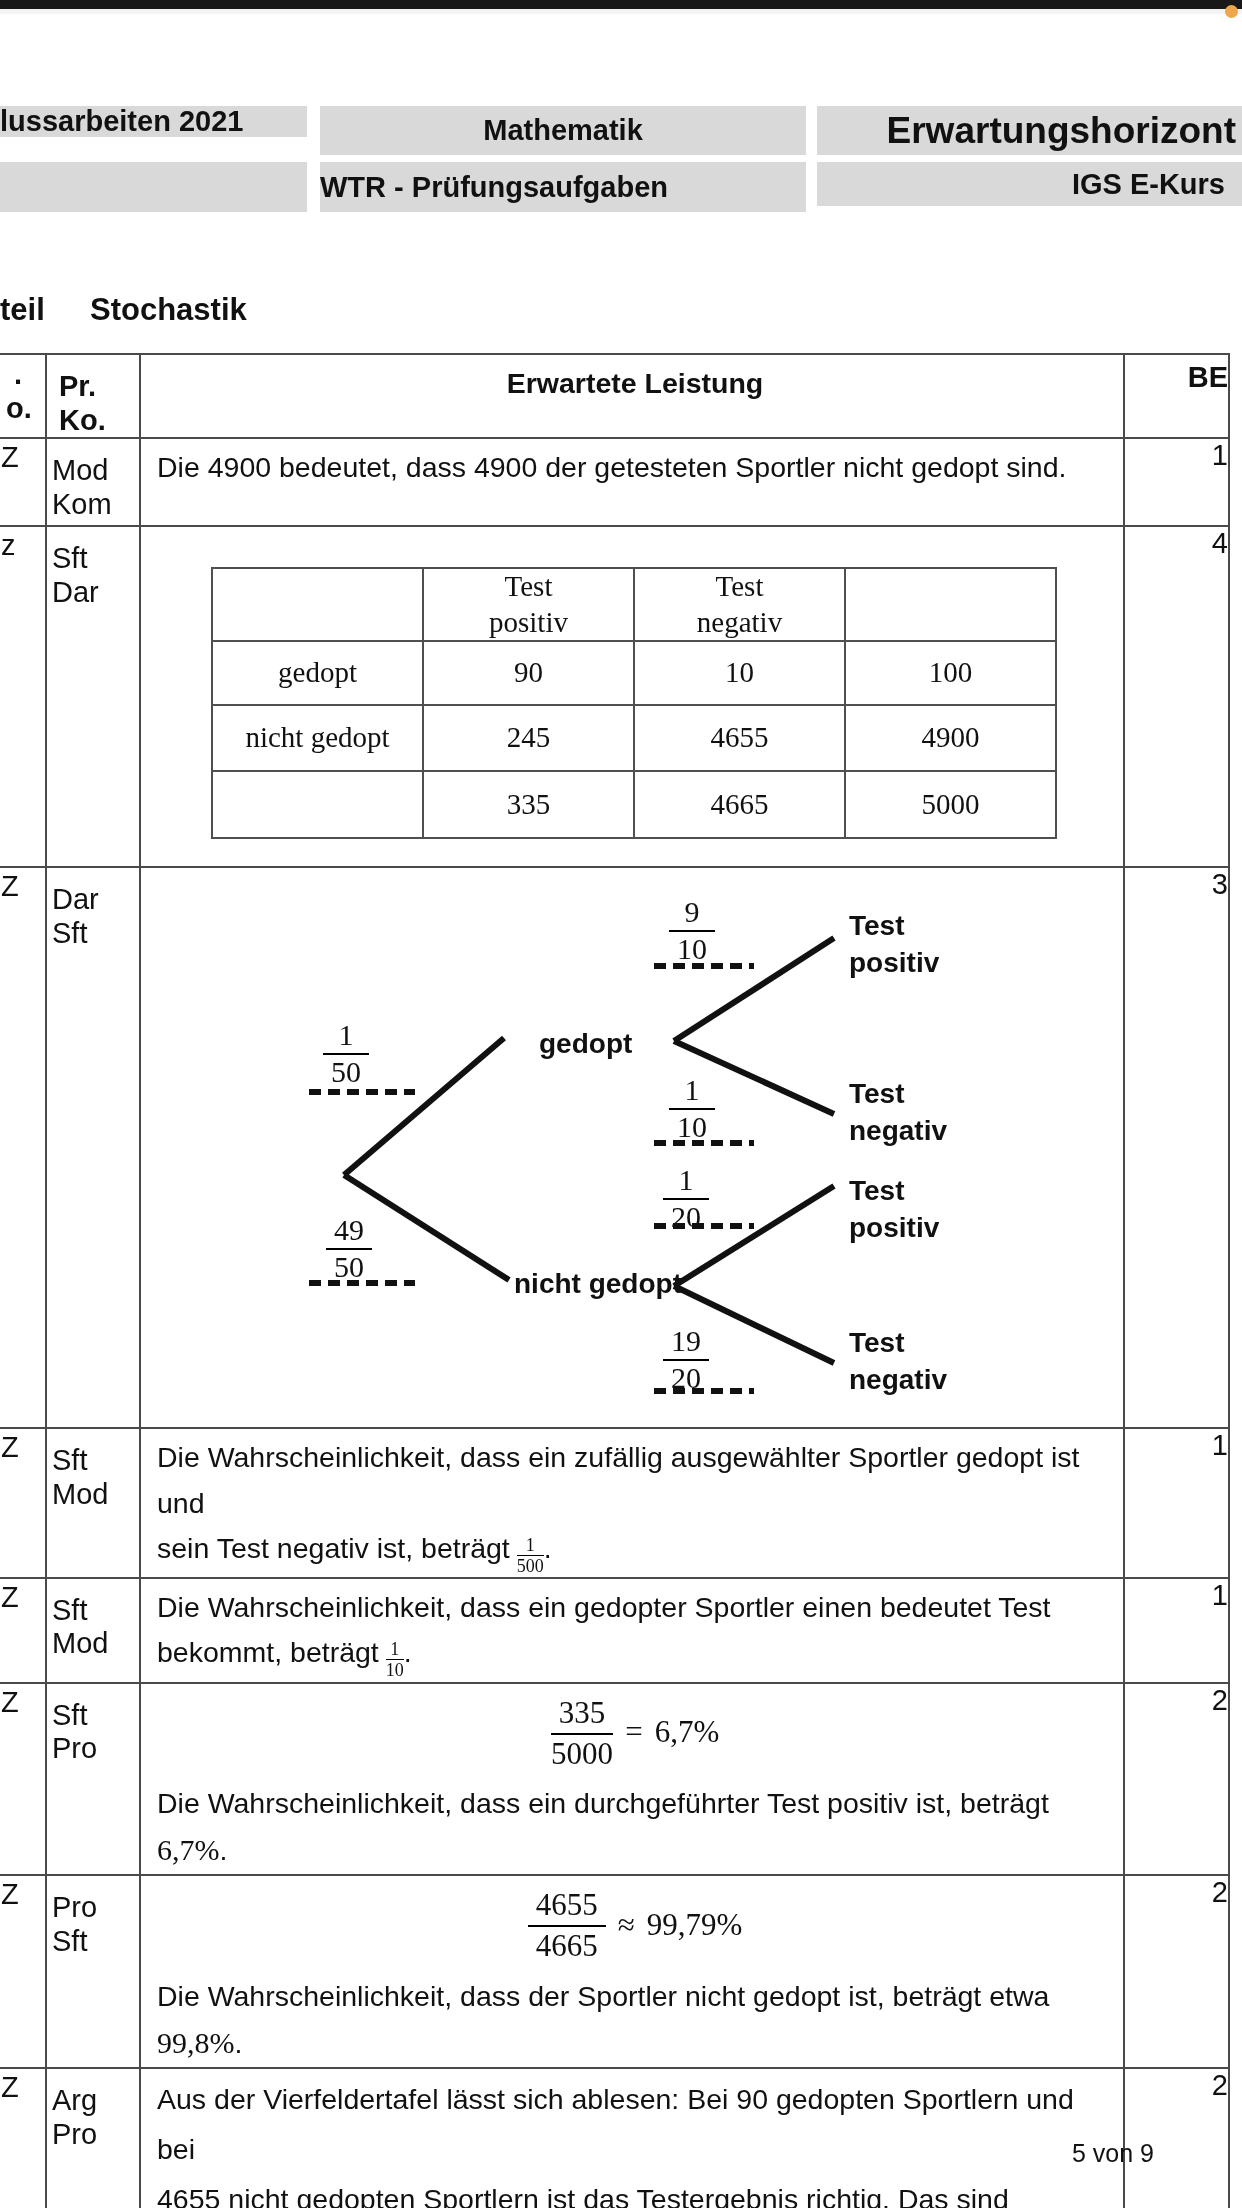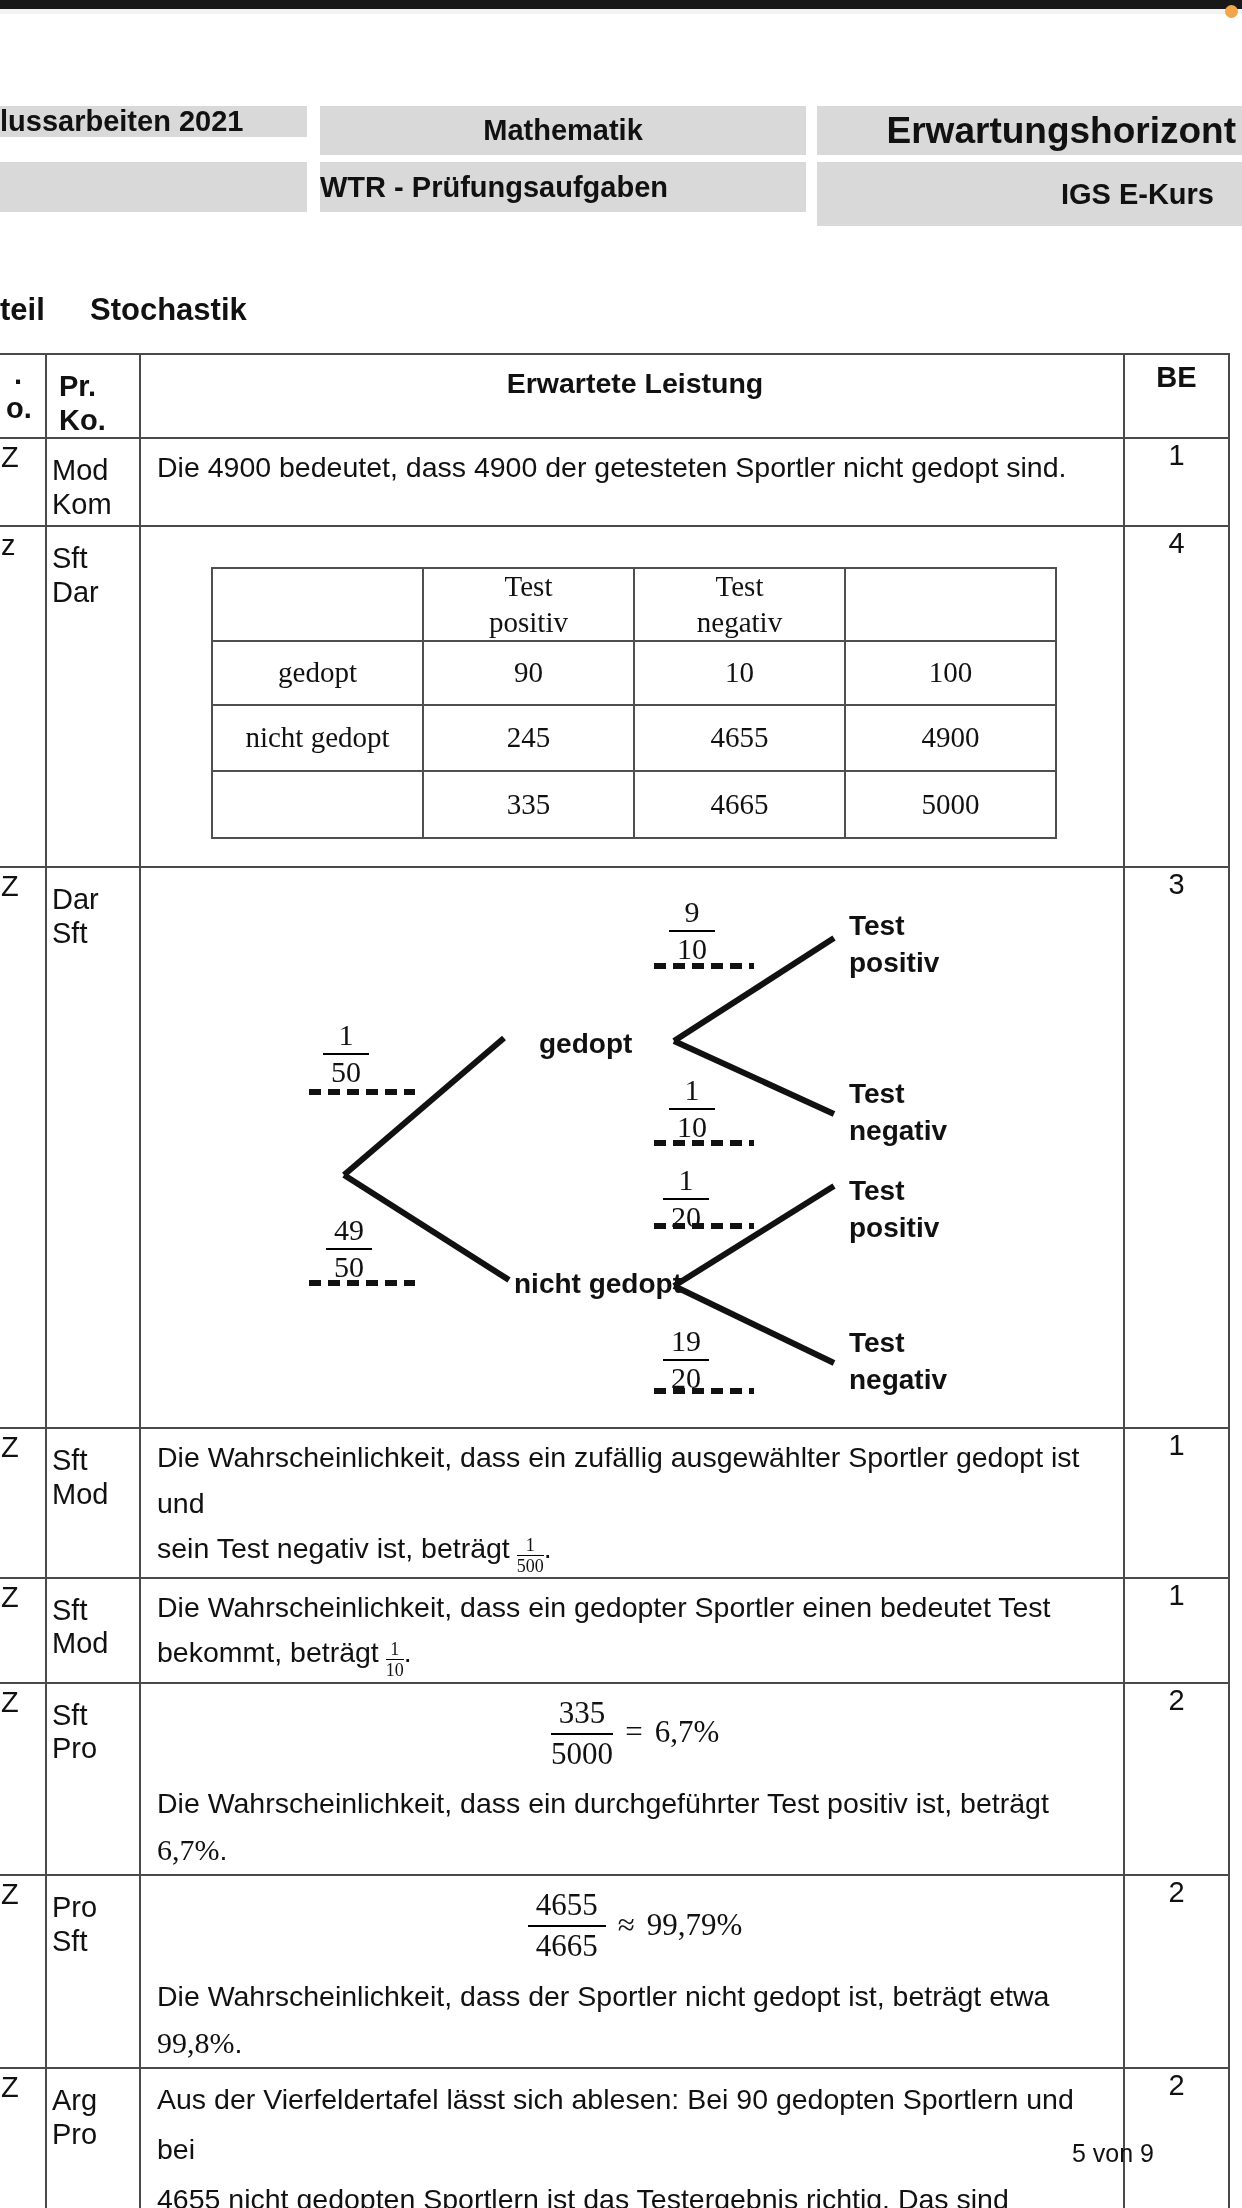--- a/index.html
+++ b/index.html
@@ -16,34 +16,34 @@
   .topstrip{position:absolute;left:0;top:9px;width:1242px;height:5px;background:#f3f3f3;}
   .orange-dot{position:absolute;left:1225px;top:5px;width:13px;height:13px;border-radius:50%;background:#F0A64A;}
 
   
   .hb{position:absolute;background:#d9d9d9;display:flex;align-items:center;font-weight:bold;font-size:29px;white-space:nowrap;overflow:hidden;}
   .hb1{left:0;top:106px;width:307px;height:31px;}
   .hb2{left:320px;top:106px;width:486px;height:49px;justify-content:center;}
   .hb3{left:817px;top:106px;width:425px;height:49px;justify-content:flex-end;padding-right:6px;font-size:37px;}
   .hb4{left:0;top:162px;width:307px;height:50px;}
   .hb5{left:320px;top:162px;width:486px;height:50px;justify-content:flex-start;}
-  .hb6{left:817px;top:162px;width:425px;height:64px;justify-content:flex-end;padding-right:28px;}
+  .hb6{left:817px;top:162px;width:425px;height:44px;justify-content:flex-end;padding-right:17px;}
 
   
   .sec{position:absolute;top:292px;font-weight:bold;font-size:31px;white-space:nowrap;}
   .sec-cut{left:0;}
   .sec-title{left:90px;}
 
   
   table.grading{position:absolute;left:0;top:353px;width:1229px;border-collapse:collapse;table-layout:fixed;}
   table.grading td{border:2px solid #4a4a4a;vertical-align:top;}
   td.cl{border-left:0 !important;font-size:29px;padding:2px 0 0 1px;}
   td.cpk{font-size:29px;line-height:1.16;padding:15px 0 0 5px;}
   td.cmain{font-size:28.5px;line-height:1.6;padding:6px 10px 0 16px;}
-  td.cbe{vertical-align:bottom;text-align:center;font-size:29px;padding:0 0 5px 0;}
+  td.cbe{vertical-align:bottom;text-align:right;font-size:29px;padding:0 0 5px 0;}
   tr.thead td{font-weight:bold;}
   tr.thead td.cmain{text-align:center;padding-top:6px;}
   tr.thead td.cbe{vertical-align:top;padding-top:6px;}
   tr.thead td.cl{padding-left:6px;line-height:1.16;padding-top:3px;}
   tr.thead td.cpk{padding-left:12px;}
   .blk{display:block;}
 
   
   table.vft{border-collapse:collapse;margin:34px 0 0 54px;font-family:"Liberation Serif",serif;font-size:29px;}
   table.vft td{border:2px solid #4f4f4f;width:211px;text-align:center;vertical-align:middle;line-height:1.22;padding:0;}

